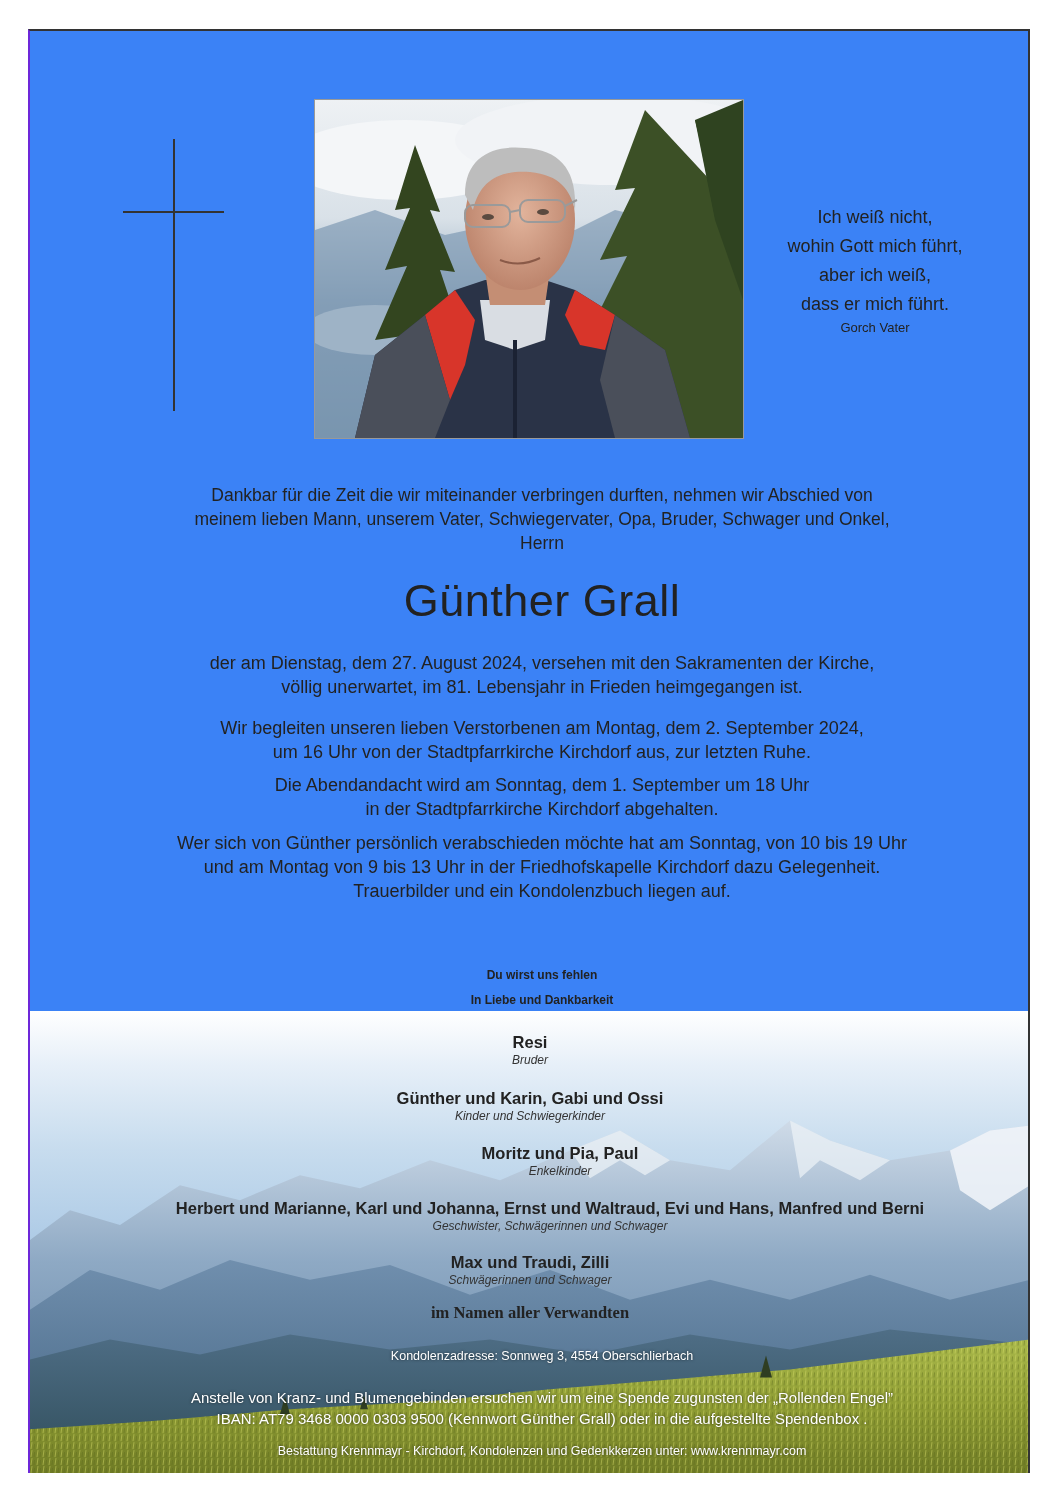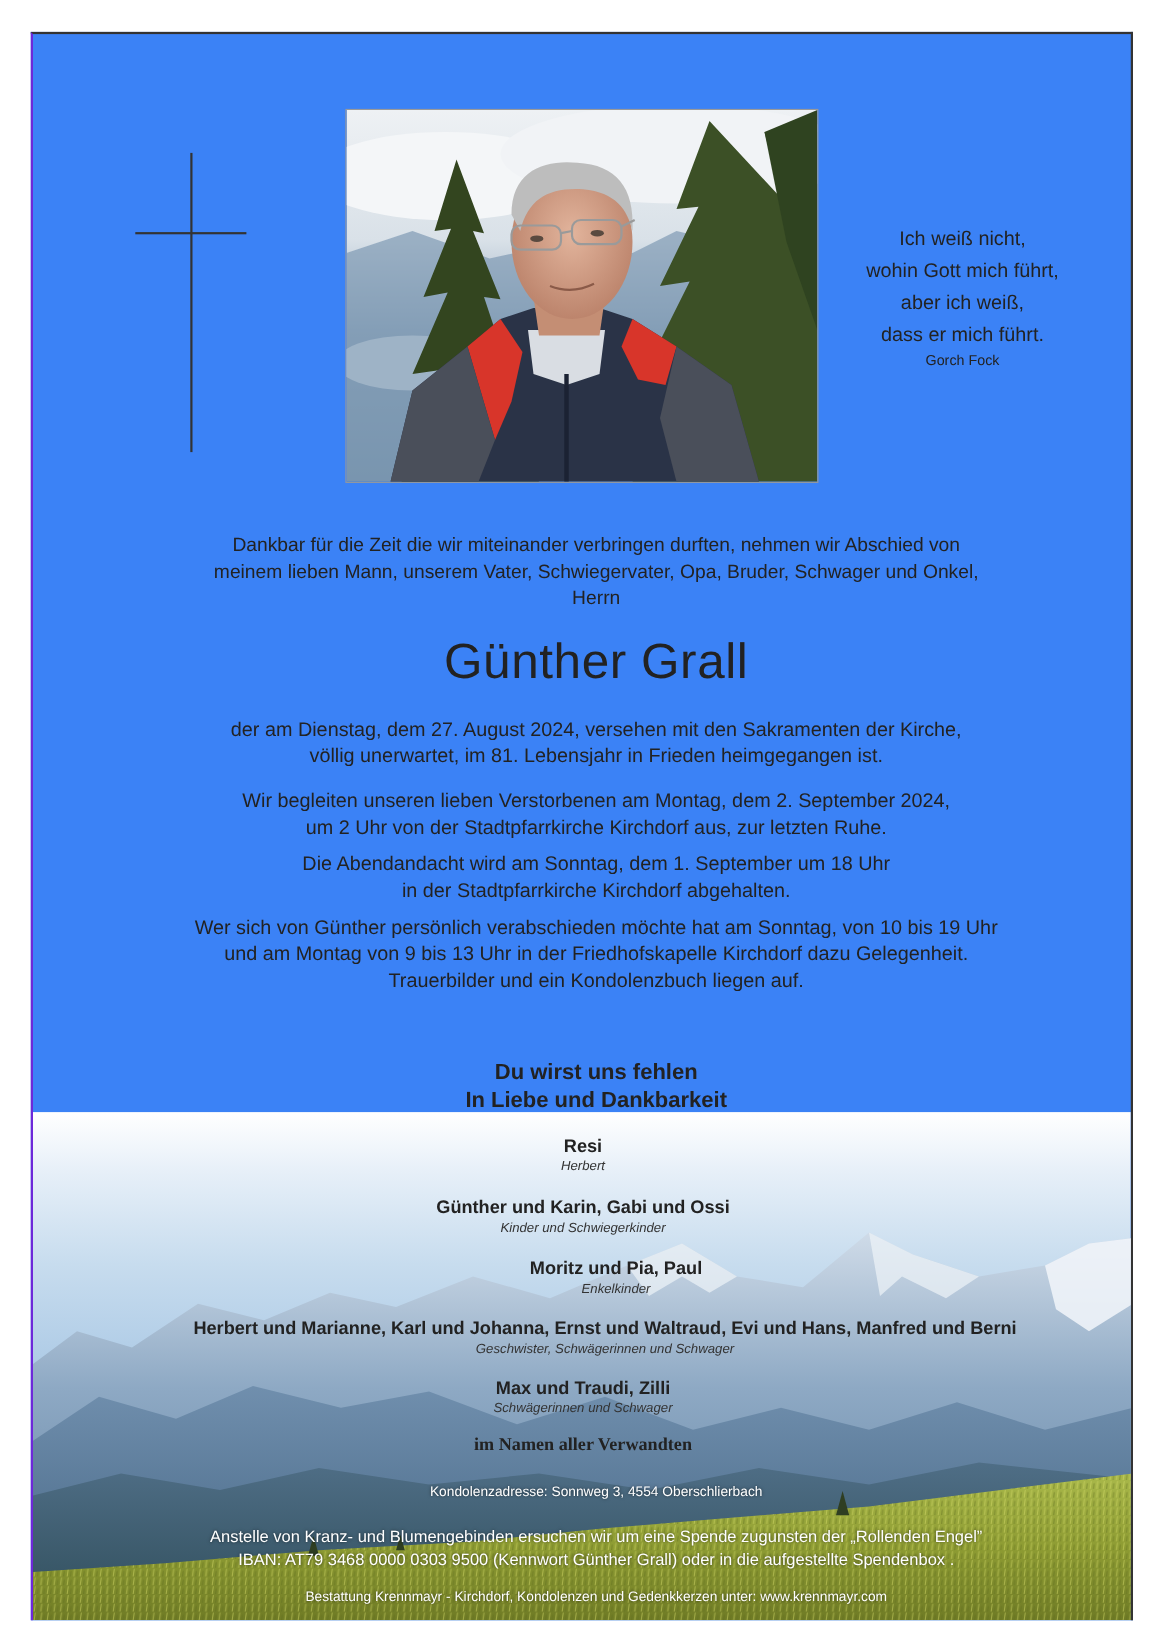--- a/index.html
+++ b/index.html
@@ -27,21 +27,21 @@
 
   .center { position: absolute; left: 0; width: 1000px; text-align: center; padding-left: 12px; }
   .intro { top: 452px; font-size: 17.5px; line-height: 24px; }
   .name { top: 540px; font-size: 45px; line-height: 60px; color: #222; letter-spacing: 0.5px; }
   .para { font-size: 18px; line-height: 24px; }
   .p1 { top: 620px; }
   .p2 { top: 685px; }
   .p3 { top: 742px; }
   .p4 { top: 800px; }
 
-  .closing { top: 932px; font-size: 20px; line-height: 25px; font-weight: bold; }
+  .closing { top: 932px; font-size: 12px; line-height: 25px; font-weight: bold; }
   .fam-name { font-size: 16.5px; font-weight: bold; line-height: 22px; }
   .fam-role { font-size: 12px; font-style: italic; line-height: 15px; color: #333; }
   .fam { position: absolute; left: 0; width: 1000px; text-align: center; }
 
   .white-text { color: #ffffff; text-shadow: 0 0 3px rgba(0,0,0,0.6); }
   .addr { top: 1318px; font-size: 12.5px; }
   .donation { top: 1356px; font-size: 15px; line-height: 21px; }
   .footer { top: 1413px; font-size: 12.5px; }
 </style>
 </head>
@@ -152,57 +152,57 @@
       <ellipse cx="228" cy="112" rx="6" ry="3" fill="#5a4a40"></ellipse>
       <path d="M185,160 Q205,168 225,158" stroke="#8a5a48" stroke-width="2" fill="none"></path>
     </svg>
   </div>
 
   <div class="quote">
     <div>Ich weiß nicht,</div>
     <div>wohin Gott mich führt,</div>
     <div>aber ich weiß,</div>
     <div>dass er mich führt.</div>
-    <div class="quote-author">Gorch Fock</div>
+    <div class="quote-author">Gorch Vater</div>
   </div>
 
   <div class="center intro">
     <div>Dankbar für die Zeit die wir miteinander verbringen durften,  nehmen wir Abschied von</div>
     <div>meinem lieben Mann, unserem Vater, Schwiegervater, Opa, Bruder, Schwager und Onkel,</div>
     <div>Herrn</div>
   </div>
 
   <div class="center name">Günther Grall</div>
 
   <div class="center para p1">
     <div>der am Dienstag, dem 27. August 2024,  versehen mit den Sakramenten der Kirche,</div>
     <div>völlig unerwartet,  im 81. Lebensjahr in Frieden heimgegangen ist.</div>
   </div>
   <div class="center para p2">
     <div>Wir begleiten unseren lieben Verstorbenen am Montag, dem 2. September  2024,</div>
-    <div>um 2 Uhr von der Stadtpfarrkirche Kirchdorf aus, zur letzten Ruhe.</div>
+    <div>um 16 Uhr von der Stadtpfarrkirche Kirchdorf aus, zur letzten Ruhe.</div>
   </div>
   <div class="center para p3">
     <div>Die Abendandacht wird am Sonntag, dem  1. September um 18 Uhr</div>
     <div>in der Stadtpfarrkirche Kirchdorf abgehalten.</div>
   </div>
   <div class="center para p4">
     <div>Wer sich von Günther persönlich verabschieden möchte hat am Sonntag, von 10 bis 19 Uhr</div>
     <div>und am Montag von 9 bis 13 Uhr in der Friedhofskapelle Kirchdorf dazu Gelegenheit.</div>
     <div>Trauerbilder und ein Kondolenzbuch liegen auf.</div>
   </div>
 
   <div class="center closing">
     <div>Du wirst uns fehlen</div>
     <div>In Liebe und Dankbarkeit</div>
   </div>
 
   <div class="fam" style="top:1000px;">
     <div class="fam-name">Resi</div>
-    <div class="fam-role">Herbert</div>
+    <div class="fam-role">Bruder</div>
   </div>
   <div class="fam" style="top:1056px;">
     <div class="fam-name">Günther und Karin, Gabi und Ossi</div>
     <div class="fam-role">Kinder und Schwiegerkinder</div>
   </div>
   <div class="fam" style="top:1111px;padding-left:30px;">
     <div class="fam-name">Moritz und Pia, Paul</div>
     <div class="fam-role">Enkelkinder</div>
   </div>
   <div class="fam" style="top:1166px;padding-left:20px;">

